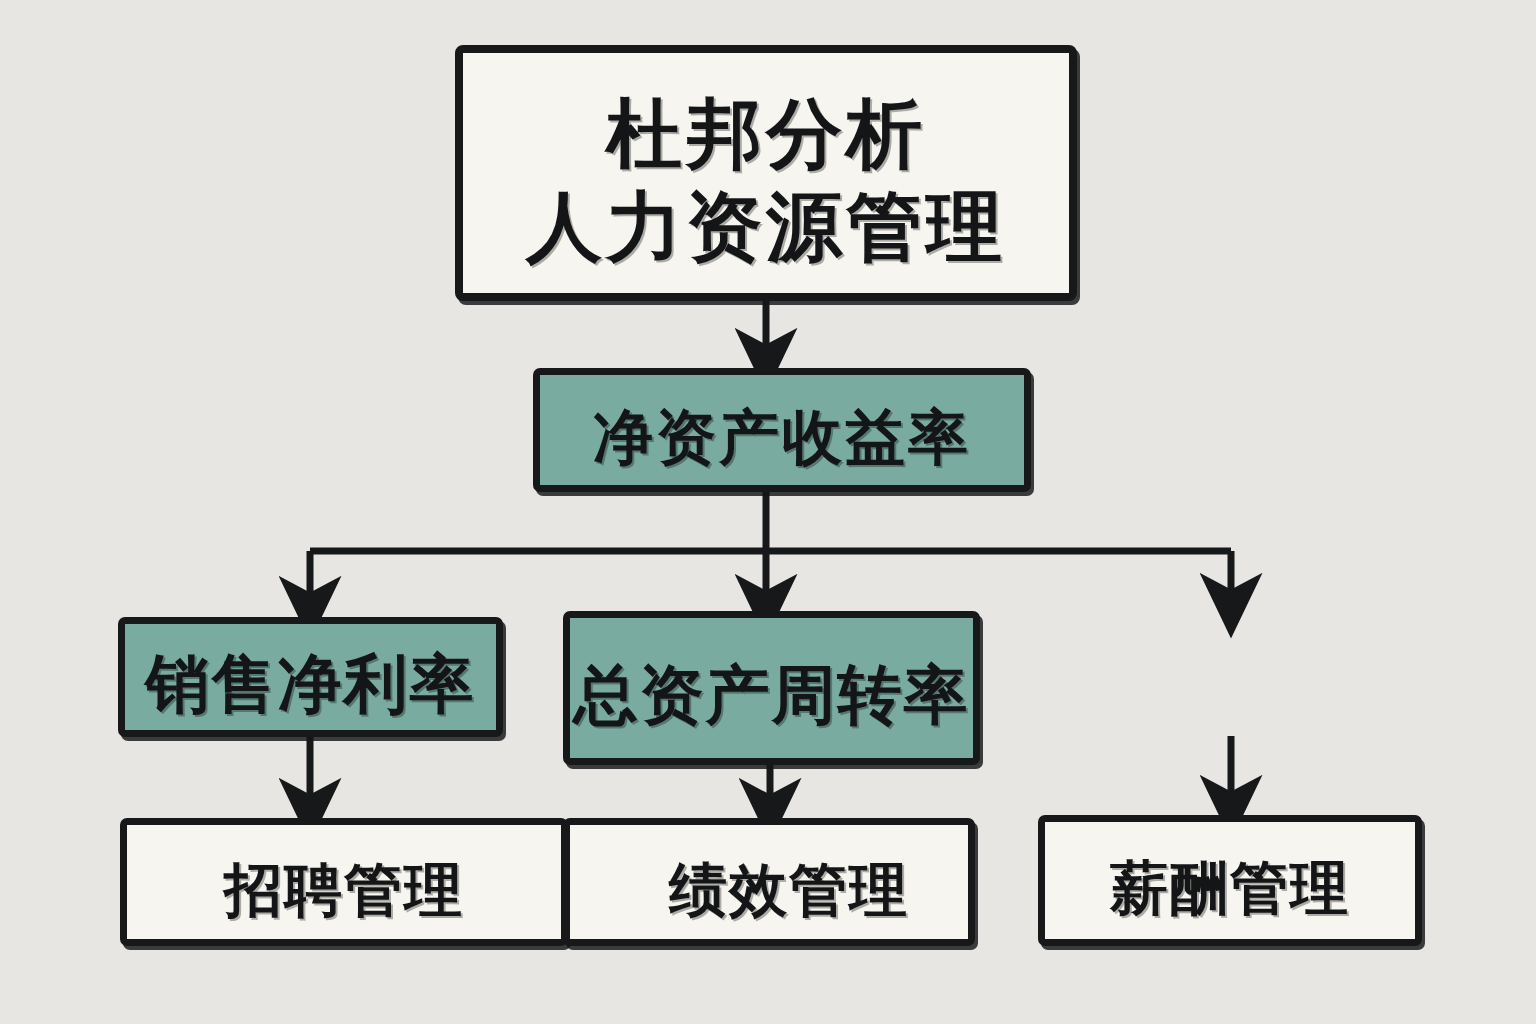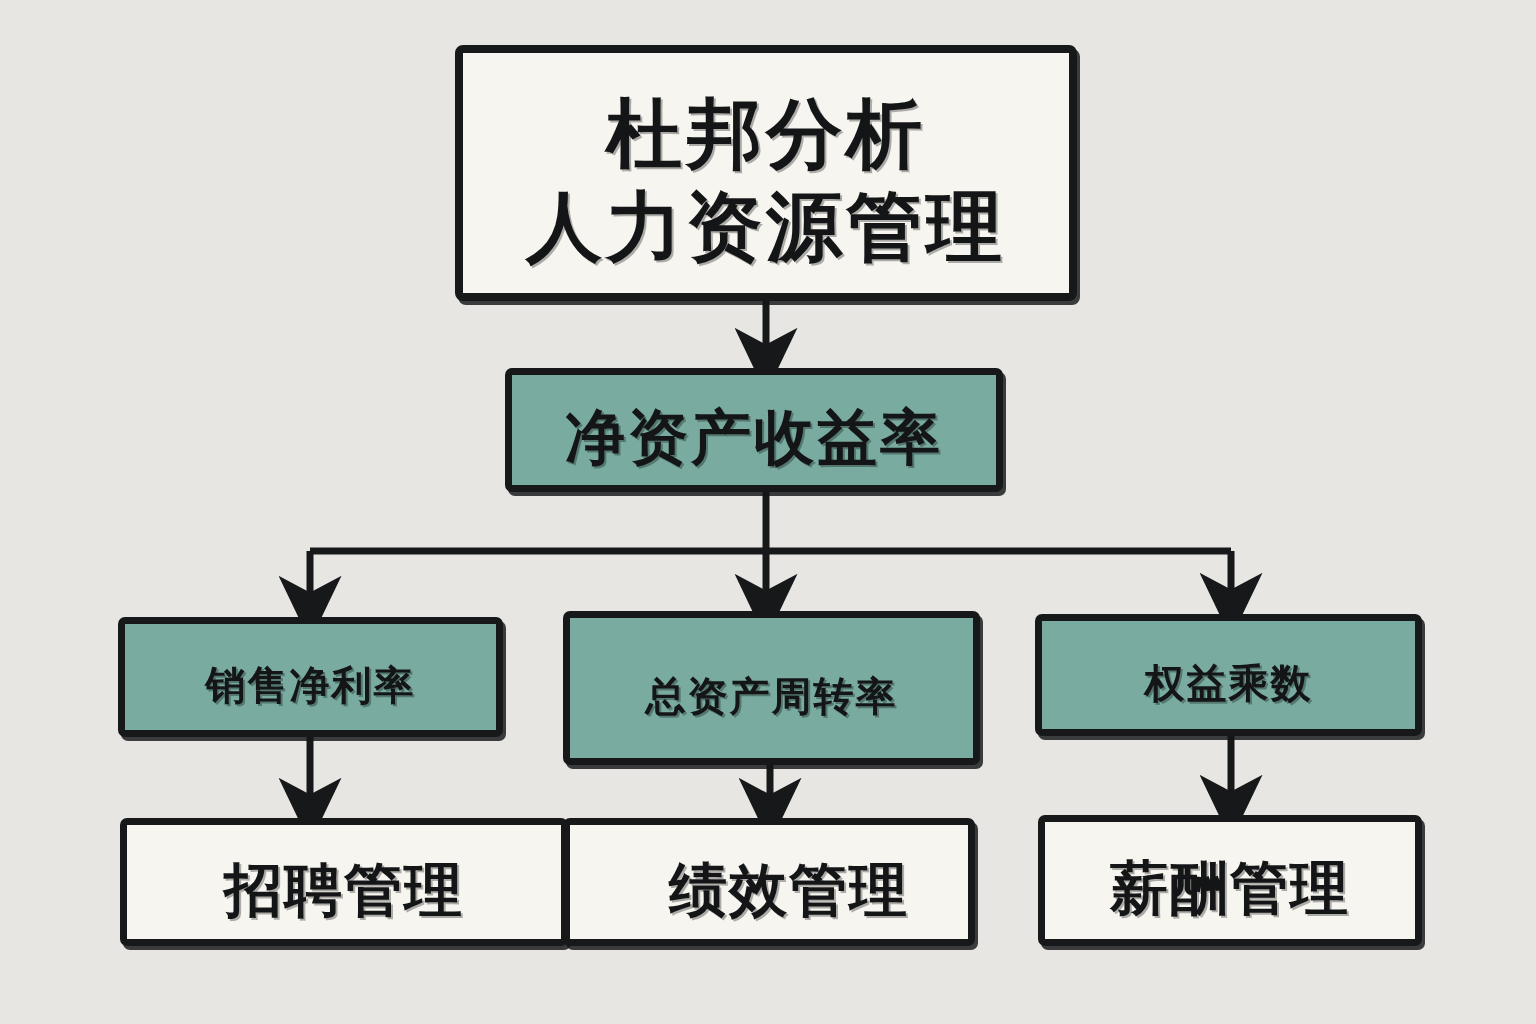--- a/index.html
+++ b/index.html
@@ -66,40 +66,40 @@
     border-width: 8px;
     border-radius: 8px;
   }
   #node-title .label {
     font-size: 76px;
     letter-spacing: 4px;
     line-height: 1.22;
   }
 
   #node-roe {
-    left: 505px; top: 368px;
+    left: 533px; top: 368px;
     width: 498px; height: 124px;
   }
   #node-roe .label { font-size: 60px; letter-spacing: 3px; }
 
   #node-npm {
     left: 118px; top: 617px;
     width: 385px; height: 120px;
   }
   #node-tat {
     left: 563px; top: 611px;
     width: 417px; height: 154px;
   }
   #node-em {
     left: 1035px; top: 614px;
     width: 387px; height: 122px;
   }
   #node-npm .label,
   #node-tat .label,
-  #node-em  .label { font-size: 40px; letter-spacing: 2px; }
+  #node-em  .label { font-size: 64px; letter-spacing: 2px; }
 
   #node-recruit {
     left: 120px; top: 818px;
     width: 448px; height: 128px;
   }
   #node-perf {
     left: 563px; top: 818px;
     width: 412px; height: 128px; padding-left: 40px;
   }
   #node-comp {
@@ -150,23 +150,20 @@
   </div>
 
   <div class="node teal" id="node-npm">
     <span class="label">销售净利率</span>
   </div>
 
   <div class="node teal" id="node-tat">
     <span class="label">总资产周转率</span>
   </div>
 
-  <div class="node teal" id="node-em">
-    <span class="label">权益乘数</span>
-  </div>
 
   <div class="node cream" id="node-recruit">
     <span class="label">招聘管理</span>
   </div>
 
   <div class="node cream" id="node-perf">
     <span class="label">绩效管理</span>
   </div>
 
   <div class="node cream" id="node-comp">

